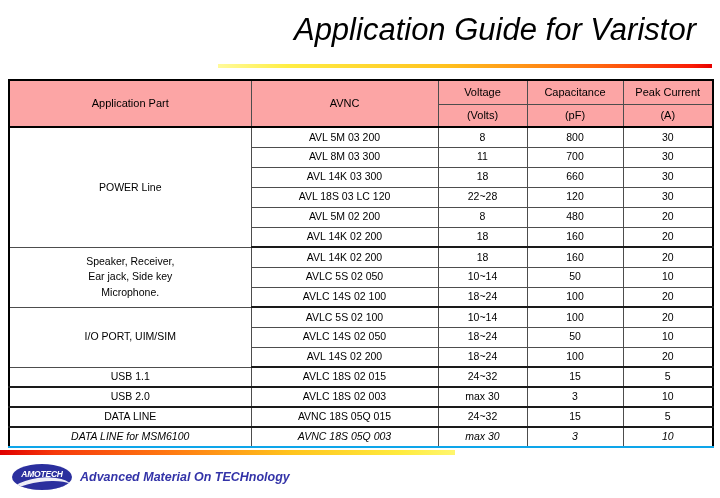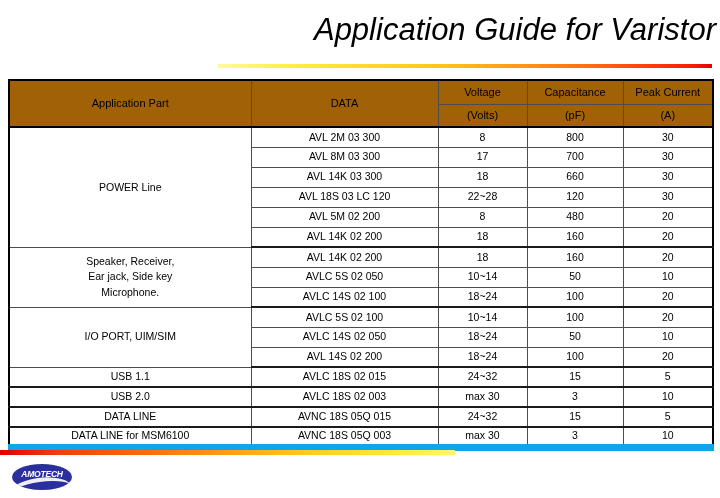--- a/index.html
+++ b/index.html
@@ -13,21 +13,21 @@
     font-family: "Liberation Sans", sans-serif;
     overflow: hidden;
     position: relative;
   }
 
   
   .slide-title {
     position: absolute;
     top: 12px;
     left: 8px;
-    right: 4px;
+    right: 24px;
     text-align: right;
     font-size: 31px;
     font-style: italic;
     font-weight: normal;
     color: #000000;
     letter-spacing: 0px;
     line-height: 1.15;
     white-space: nowrap;
   }
 
@@ -59,21 +59,21 @@
     font-weight: normal;
     font-size: 10.5px;
     color: #000000;
     text-align: center;
     vertical-align: middle;
     padding: 0;
     line-height: 1.25;
     background: #ffffff;
   }
   table.guide thead th {
-    background: #a16207;
+    background: #fca5a5;
     font-size: 11px;
   }
   .hdr-row1 th { height: 23px; }
   .hdr-row2 th { height: 21px; }
 
   .col-app   { width: 242px; }
   .col-model { width: 187px; }
   .col-volt  { width: 89px;  }
   .col-cap   { width: 96px;  }
   .col-peak  { width: 90px;  }
@@ -83,21 +83,21 @@
     border-left: 2px solid #000000;
     font-size: 10.5px;
     line-height: 1.45;
   }
   tbody td.peak-cell { border-right: 2px solid #000000; }
   td.cap-cell { color: #ee0000; font-weight: bold; }
 
   
   tr.group-end > td { border-bottom: 2px solid #1a1a1a; }
   tbody tr:first-child > td { border-top: 2px solid #000000; }
-  tbody tr:last-child > td { border-bottom: 7px solid #0ea5e9; }
+  tbody tr:last-child > td { border-bottom: 2px solid #0ea5e9; font-style: italic; }
 
   
   .footer-rule {
     position: absolute;
     left: 0px;
     top: 450px;
     width: 455px;
     height: 5px;
     background: linear-gradient(to right, #e00000 0%, #f6390b 12%, #ff7b12 38%, #ffc41d 64%, #ffeb3e 88%, #fff66e 100%);
   }
@@ -191,42 +191,42 @@
     <colgroup>
       <col class="col-app">
         <col class="col-model">
         <col class="col-volt">
         <col class="col-cap">
         <col class="col-peak">
     </colgroup>
     <thead>
       <tr class="hdr-row1">
         <th rowspan="2">Application Part</th>
-        <th rowspan="2">DATA</th>
+        <th rowspan="2">AVNC</th>
         <th>Voltage</th>
         <th>Capacitance</th>
         <th>Peak Current</th>
       </tr>
       <tr class="hdr-row2">
         <th>(Volts)</th>
         <th>(pF)</th>
         <th>(A)</th>
       </tr>
     </thead>
     <tbody id="table-body">
         <tr>
           <td class="app-cell" rowspan="6">POWER Line</td>
-          <td>AVL 2M 03 300</td>
+          <td>AVL 5M 03 200</td>
           <td>8</td>
           <td class="cap-cell">800</td>
           <td class="peak-cell">30</td>
         </tr>
         <tr>
           <td>AVL 8M 03 300</td>
-          <td>17</td>
+          <td>11</td>
           <td class="cap-cell">700</td>
           <td class="peak-cell">30</td>
         </tr>
         <tr>
           <td>AVL 14K 03 300</td>
           <td>18</td>
           <td class="cap-cell">660</td>
           <td class="peak-cell">30</td>
         </tr>
         <tr>
@@ -320,14 +320,15 @@
 <div class="footer-rule"></div>
 
 <div class="footer">
   <div class="logo">
     <div class="logo-ellipse">
       <div class="logo-swoosh"></div>
       <div class="logo-swoosh2"></div>
     </div>
     <div class="logo-text">AMOTECH</div>
   </div>
+  <div class="tagline">Advanced Material On TECHnology</div>
   <div class="page-num">38</div>
 </div>
 
 </body></html>

